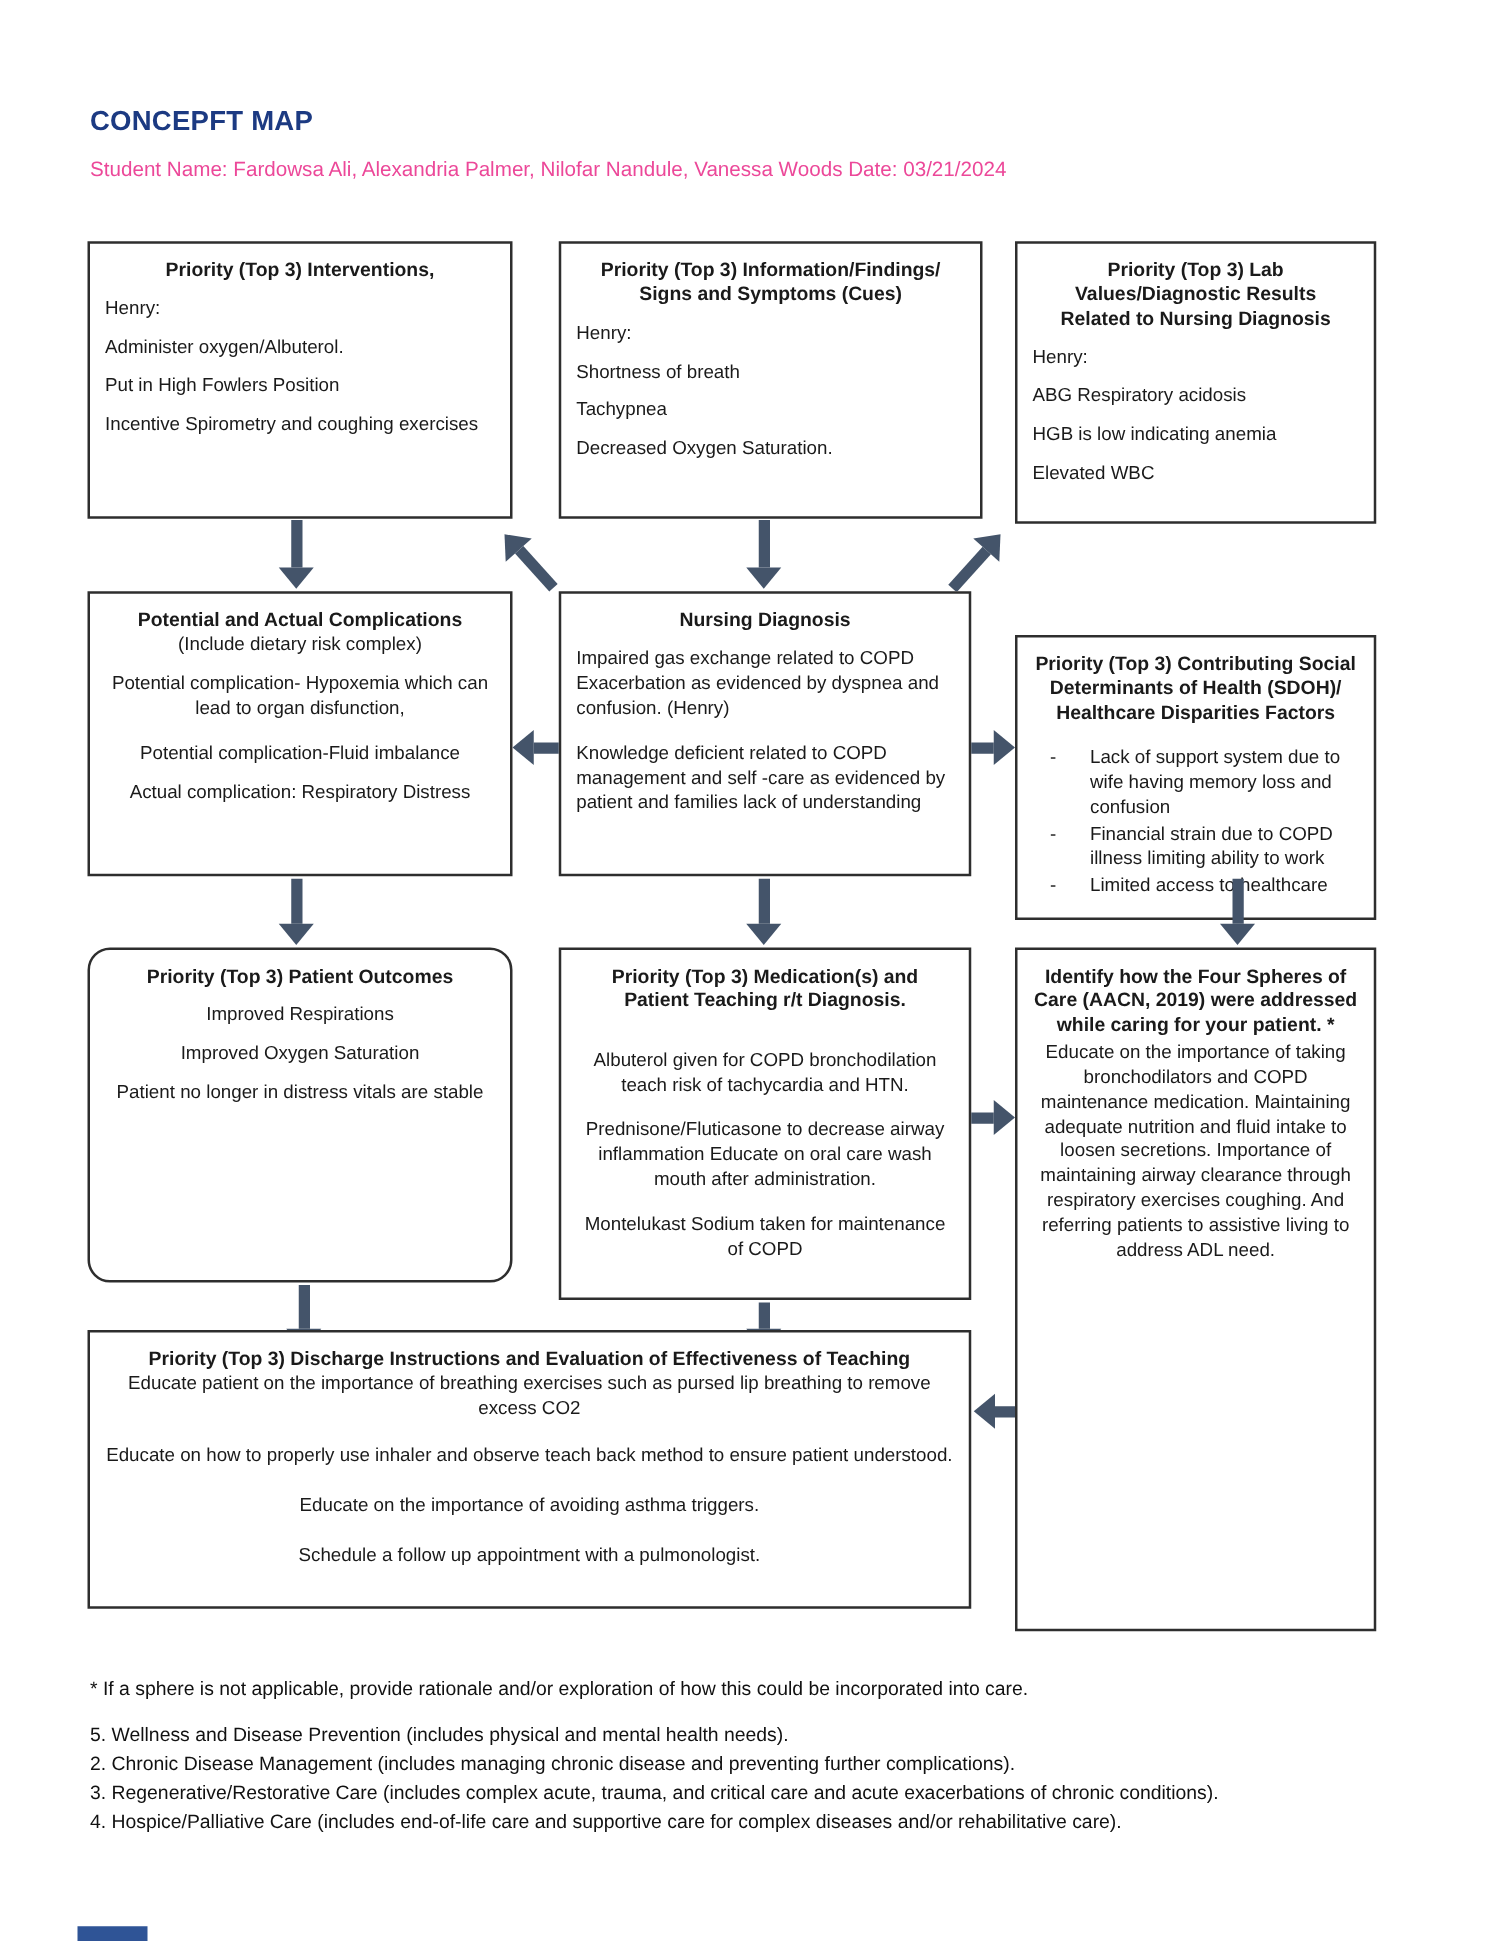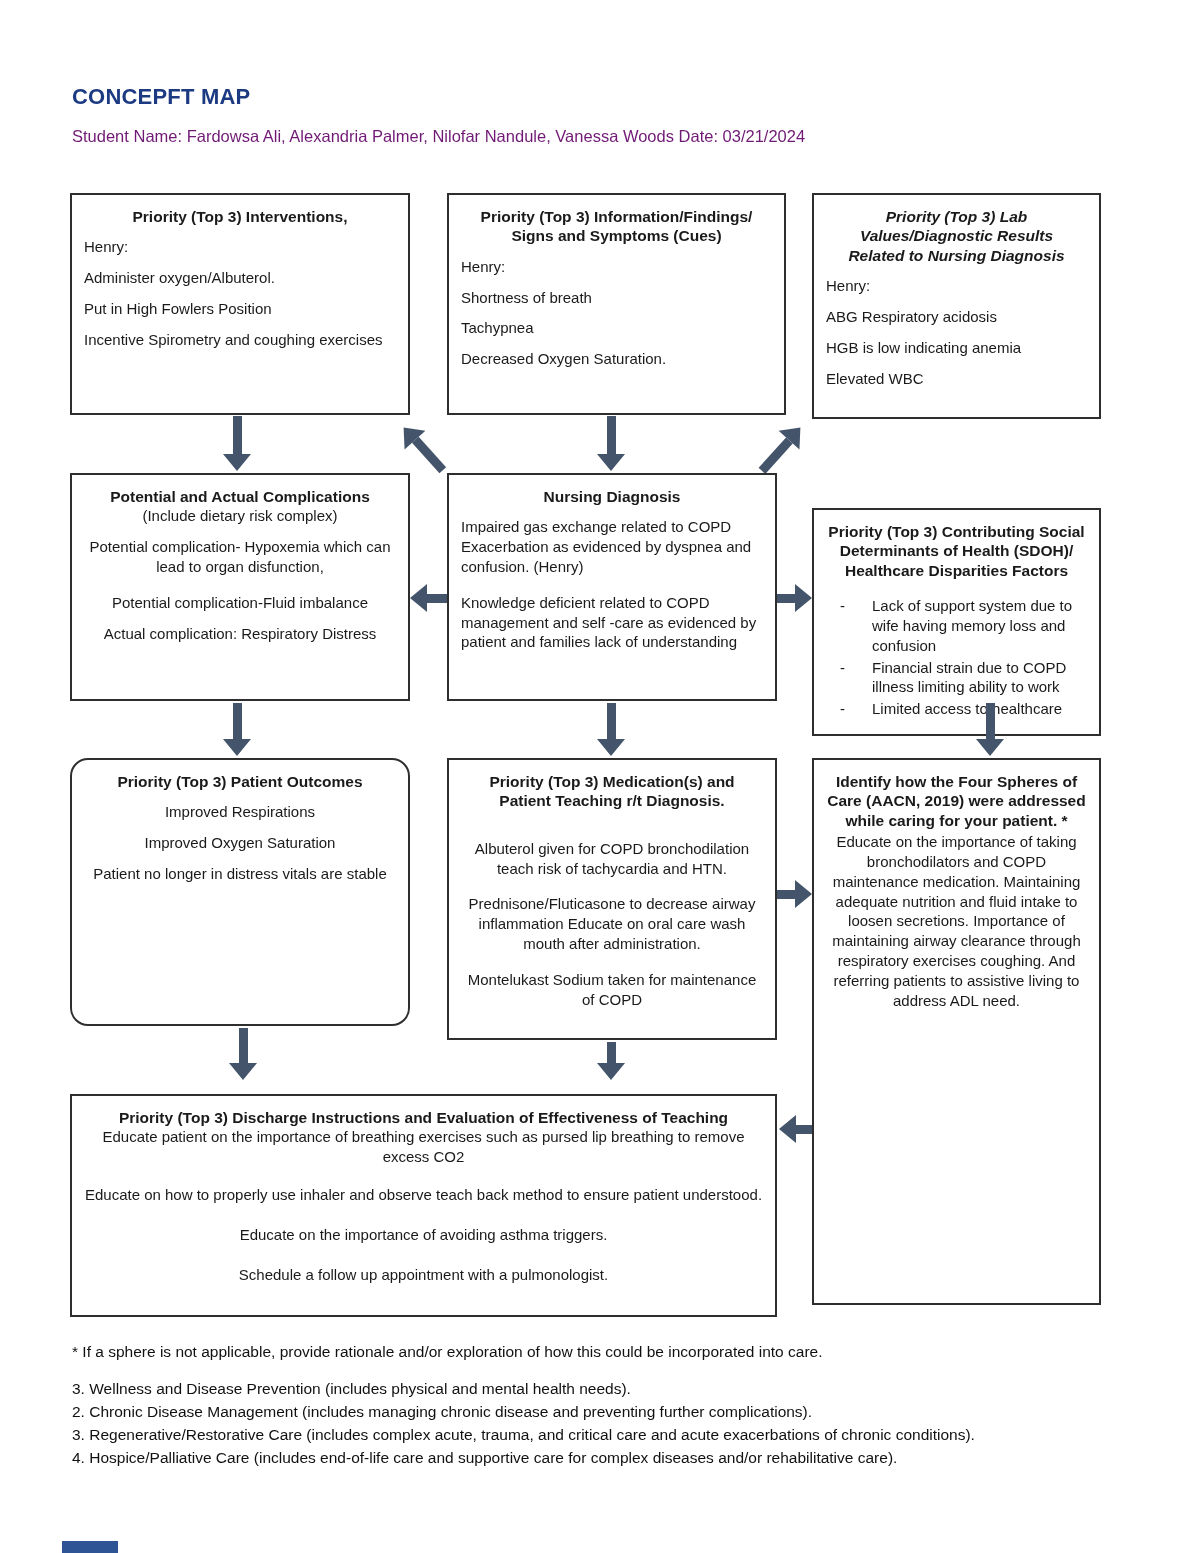--- a/index.html
+++ b/index.html
@@ -25,21 +25,21 @@
     left: 72px; top: 84px;
     font-size: 22px;
     font-weight: bold;
     color: var(--title);
     letter-spacing: 0.2px;
   }
   .student-line {
     position: absolute;
     left: 72px; top: 127px;
     font-size: 16.5px;
-    color: #701a75;
+    color: #ec4899;
   }
   .box {
     position: absolute;
     border: 2px solid var(--border);
     background: #fff;
     padding: 10px 12px;
     font-size: 15px;
     line-height: 1.32;
   }
   .box-title {
@@ -50,21 +50,21 @@
     margin: 2px 0 6px 0;
   }
   .box-subtitle {
     text-align: center;
     font-size: 15px;
     margin-bottom: 8px;
   }
   .box p { margin: 11px 0; }
   .box p.ctr { text-align: center; }
   .box p.lft { text-align: left; }
-  .narrow-title { max-width: 242px; margin-left: auto; margin-right: auto; font-style: italic; }
+  .narrow-title { max-width: 242px; margin-left: auto; margin-right: auto; }
   .dash-row { display: flex; margin: 0 0 2px 0; }
   .dash-row .dash { width: 46px; text-align: left; padding-left: 14px; flex: none; }
   .dash-row .dash-text { flex: 1; }
   .sdoh-list { margin-top: 16px; }
 
   
   .arrow { position: absolute; display: flex; }
   .arrow.v { flex-direction: column; align-items: center; width: 30px; }
   .arrow.v .stem { width: 9px; flex: 1; background: var(--arrow); }
   .arrow.down .head {
@@ -238,36 +238,36 @@
 
   <div class="arrow v down" style="left:228px; top:1028px; height:52px;">
     <div class="stem"></div>
       <div class="head"></div>
   </div>
   <div class="arrow v down" style="left:596px; top:1042px; height:38px;">
     <div class="stem"></div>
       <div class="head"></div>
   </div>
 
-  <div class="box" style="left:70px; top:1094px; width:707px; height:223px;">
+  <div class="box" style="left:70px; top:1064px; width:707px; height:223px;">
     <div class="box-title" style="margin-bottom:0;">Priority (Top 3) Discharge Instructions and Evaluation of Effectiveness of Teaching</div>
     <p class="ctr" style="margin-top:0;">Educate patient on the importance of breathing exercises such as pursed lip breathing to remove excess CO2</p>
     <p class="ctr" style="margin-top:18px;">Educate on how to properly use inhaler and observe teach back method to ensure patient understood.</p>
     <p class="ctr" style="margin-top:20px;">Educate on the importance of avoiding asthma triggers.</p>
     <p class="ctr" style="margin-top:20px;">Schedule a follow up appointment with a pulmonologist.</p>
   </div>
 
   <div class="arrow h left" style="left:779px; top:1114px; width:33px;">
     <div class="head"></div>
       <div class="stem"></div>
   </div>
 
   <div class="footnote" style="top:1343px;">* If a sphere is not applicable, provide rationale and/or exploration of how this could be incorporated into care.</div>
   <div class="foot-list" style="top:1378px;">
-    <div>3. Wellness and Disease Prevention (includes physical and mental health needs).</div>
+    <div>5. Wellness and Disease Prevention (includes physical and mental health needs).</div>
     <div>2. Chronic Disease Management (includes managing chronic disease and preventing further complications).</div>
     <div>3. Regenerative/Restorative Care (includes complex acute, trauma, and critical care and acute exacerbations of chronic conditions).</div>
     <div>4. Hospice/Palliative Care (includes end-of-life care and supportive care for complex diseases and/or rehabilitative care).</div>
   </div>
 
   <div class="accent-bar"></div>
 
 </div>
 
 </body></html>

